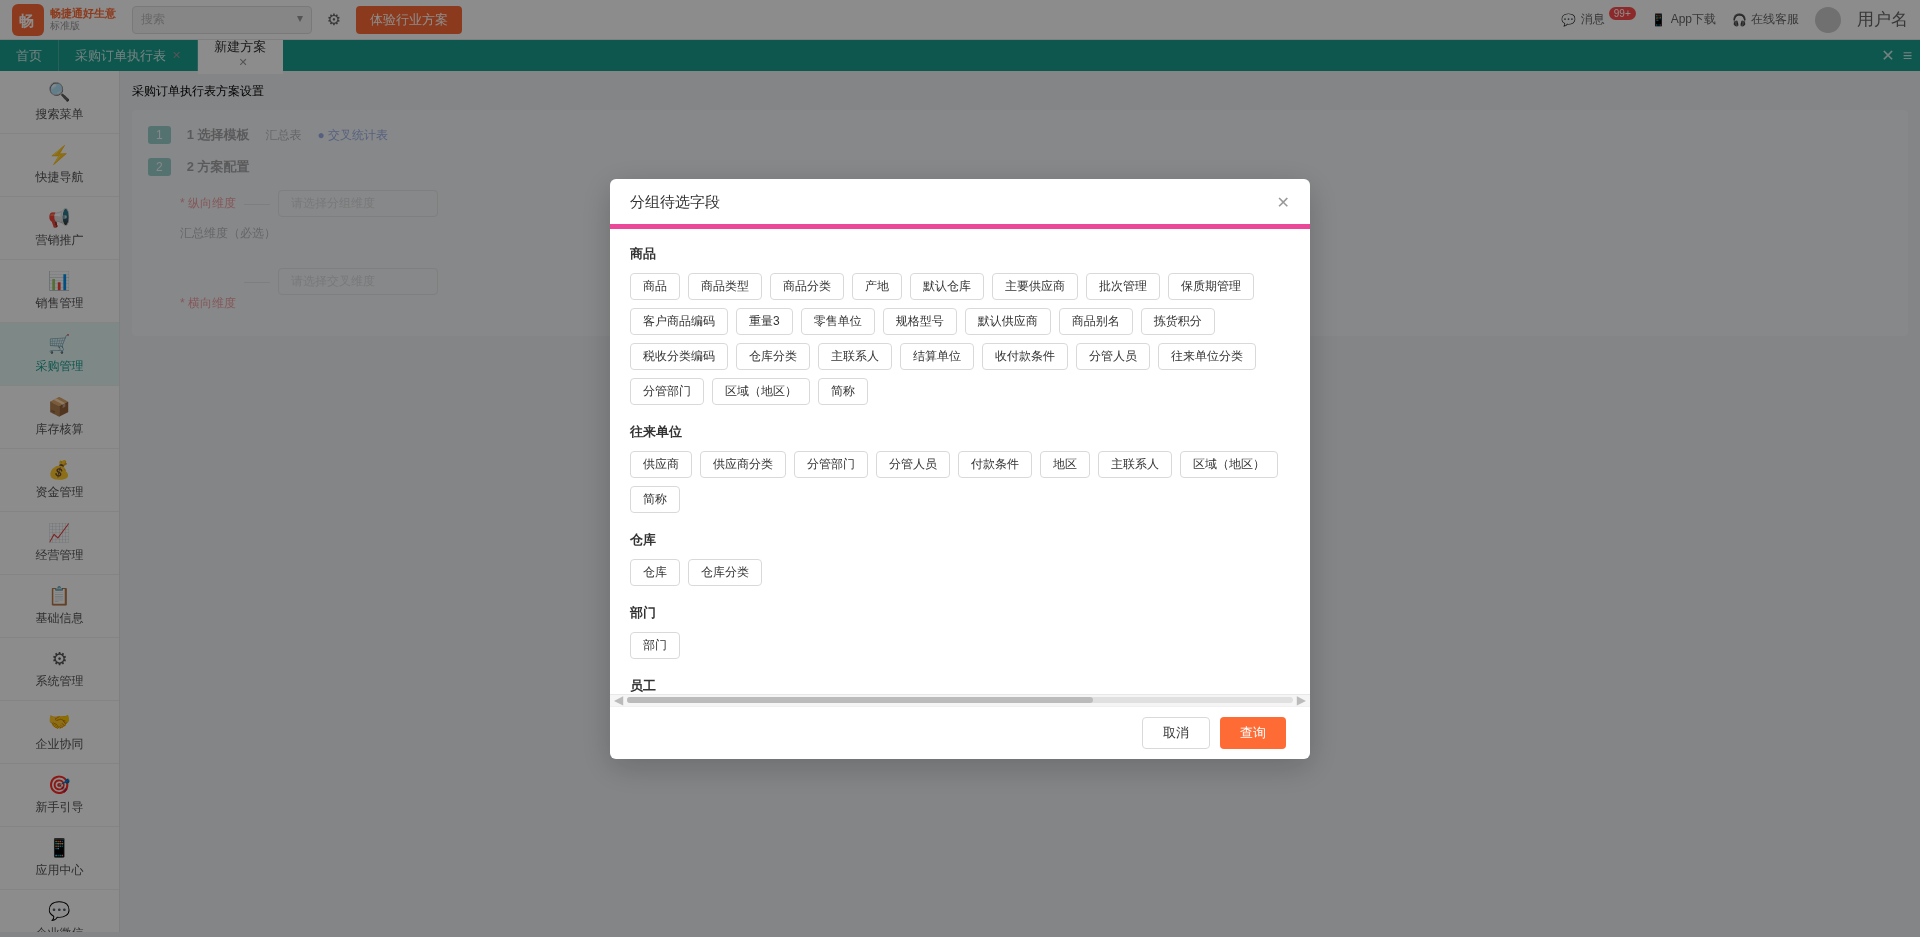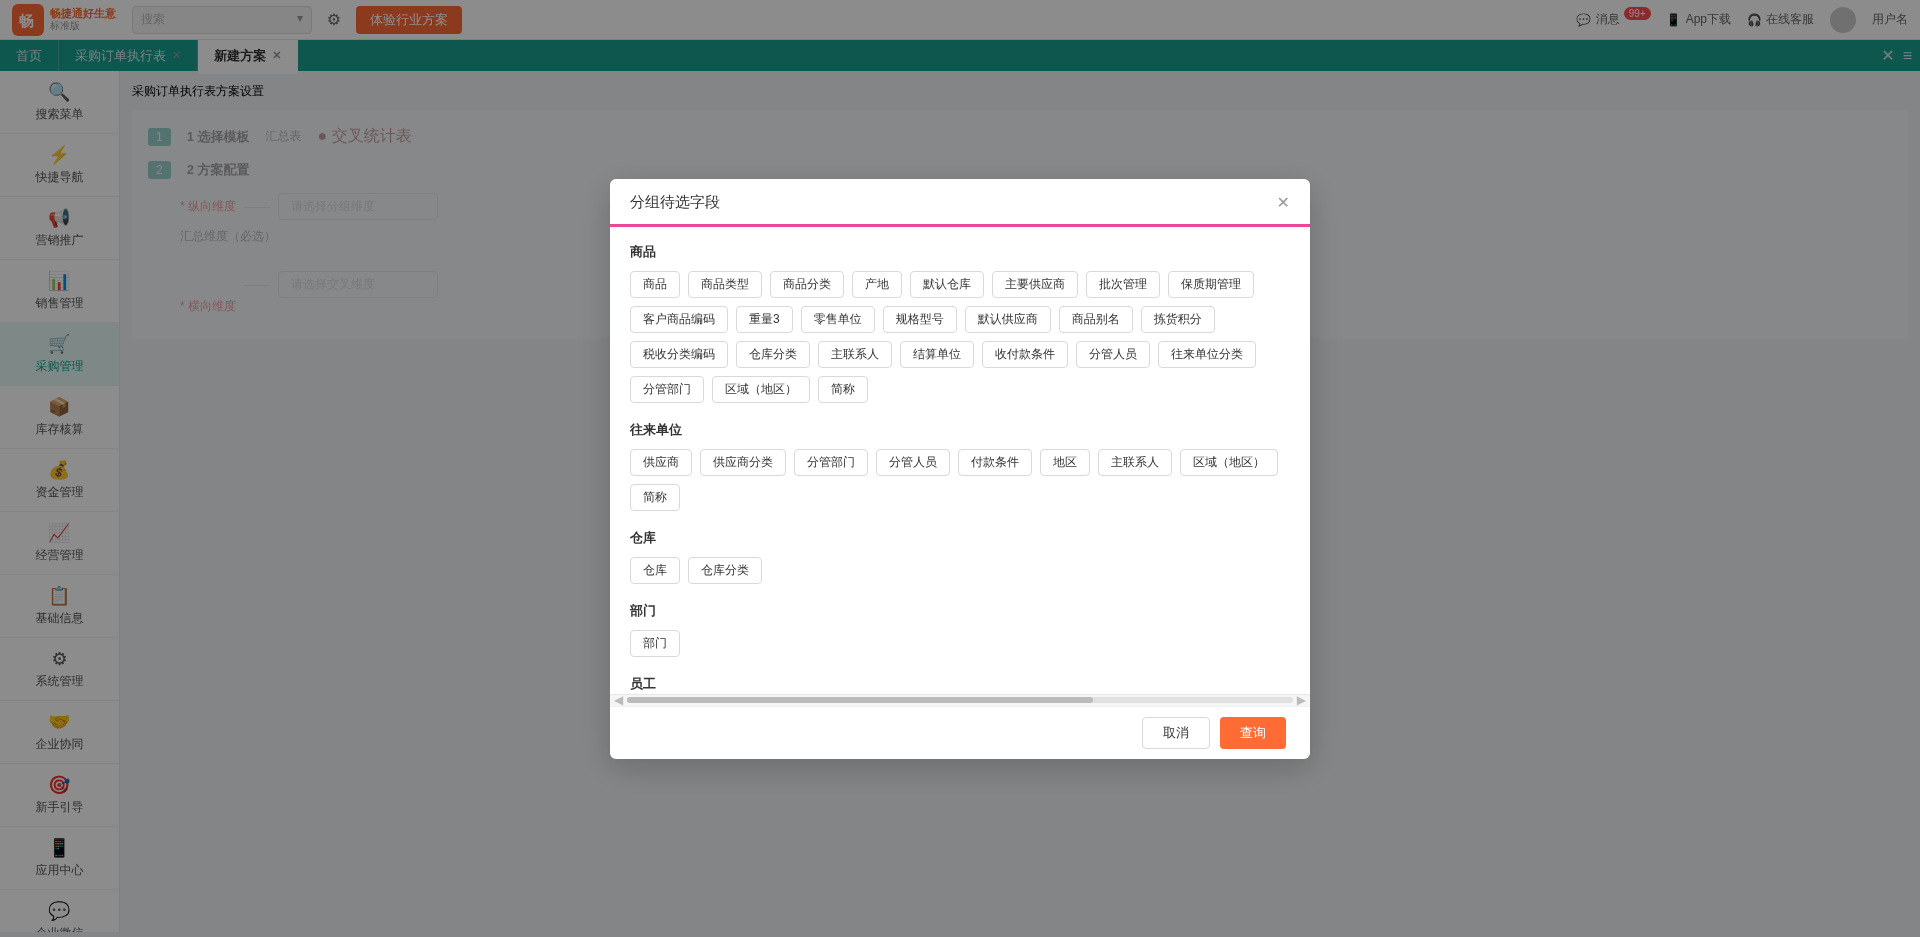--- a/index.html
+++ b/index.html
@@ -121,21 +121,22 @@
       font-size: 13px;
       color: rgba(255,255,255,0.8);
       cursor: pointer;
       border-right: 1px solid rgba(255,255,255,0.2);
       position: relative;
       white-space: nowrap;
     }
     .tab-item.active {
       background: #fff;
       color: #333;
-      font-weight: 700;
+      font-weight: 400;
+      flex-direction: column;
     }
     .tab-item .close-tab {
       margin-left: 6px;
       font-size: 11px;
       color: #999;
       cursor: pointer;
     }
     .tab-bar-right {
       margin-left: auto;
       display: flex;
@@ -217,21 +218,21 @@
       display: flex;
       flex-direction: column;
       box-shadow: 0 8px 32px rgba(0,0,0,0.2);
       position: relative;
     }
     .modal-header {
       display: flex;
       align-items: center;
       justify-content: space-between;
       padding: 14px 20px 12px;
-      border-bottom: 3px solid #ec4899;
+      border-bottom: 5px solid #ec4899;
       font-size: 15px;
       font-weight: 500;
     }
     .modal-close {
       cursor: pointer;
       font-size: 16px;
       color: #999;
       background: none;
       border: none;
     }
@@ -341,21 +342,21 @@
     </div>
     <div class="top-right-item">
       <span>📱</span>
       <span>App下载</span>
     </div>
     <div class="top-right-item">
       <span>🎧</span>
       <span>在线客服</span>
     </div>
     <div class="avatar"></div>
-    <span style="font-size:12px;color:#666;">用户名</span>
+    <span style="font-size:17px;color:#666;">用户名</span>
   </div>
 </div>
 
 <div class="tab-bar">
   <div class="tab-item">
     <span>首页</span>
   </div>
   <div class="tab-item">
     <span>采购订单执行表</span>
     <span class="close-tab">✕</span>
@@ -433,21 +434,21 @@
   </div>
 
   <div class="content-area">
     <div class="breadcrumb">采购订单执行表方案设置</div>
 
     <div class="page-content">
       <div style="display:flex;align-items:center;gap:16px;margin-bottom:14px;">
         <div style="background:#1a9e8f;color:#fff;padding:2px 8px;border-radius:3px;font-size:12px;">1</div>
         <span style="font-weight:600;font-size:13px;">1 选择模板</span>
         <label style="font-size:12px;color:#666;">汇总表</label>
-        <label style="font-size:16px;color:#7f1d1d;">● 交叉统计表</label>
+        <label style="font-size:12px;color:#1d4ed8;">● 交叉统计表</label>
       </div>
       <div style="display:flex;align-items:center;gap:16px;margin-bottom:14px;">
         <div style="background:#1a9e8f;color:#fff;padding:2px 8px;border-radius:3px;font-size:12px;">2</div>
         <span style="font-weight:600;font-size:13px;">2 方案配置</span>
       </div>
       <div style="margin-left:32px;">
         <div style="display:flex;align-items:center;gap:8px;margin-bottom:8px;">
           <span style="font-size:12px;color:#f5222d;">* 纵向维度</span>
           <span style="color:#ccc;">——</span>
           <div style="border:1px solid #d9d9d9;border-radius:4px;padding:4px 12px;min-width:160px;font-size:12px;color:#bbb;">请选择分组维度</div>

